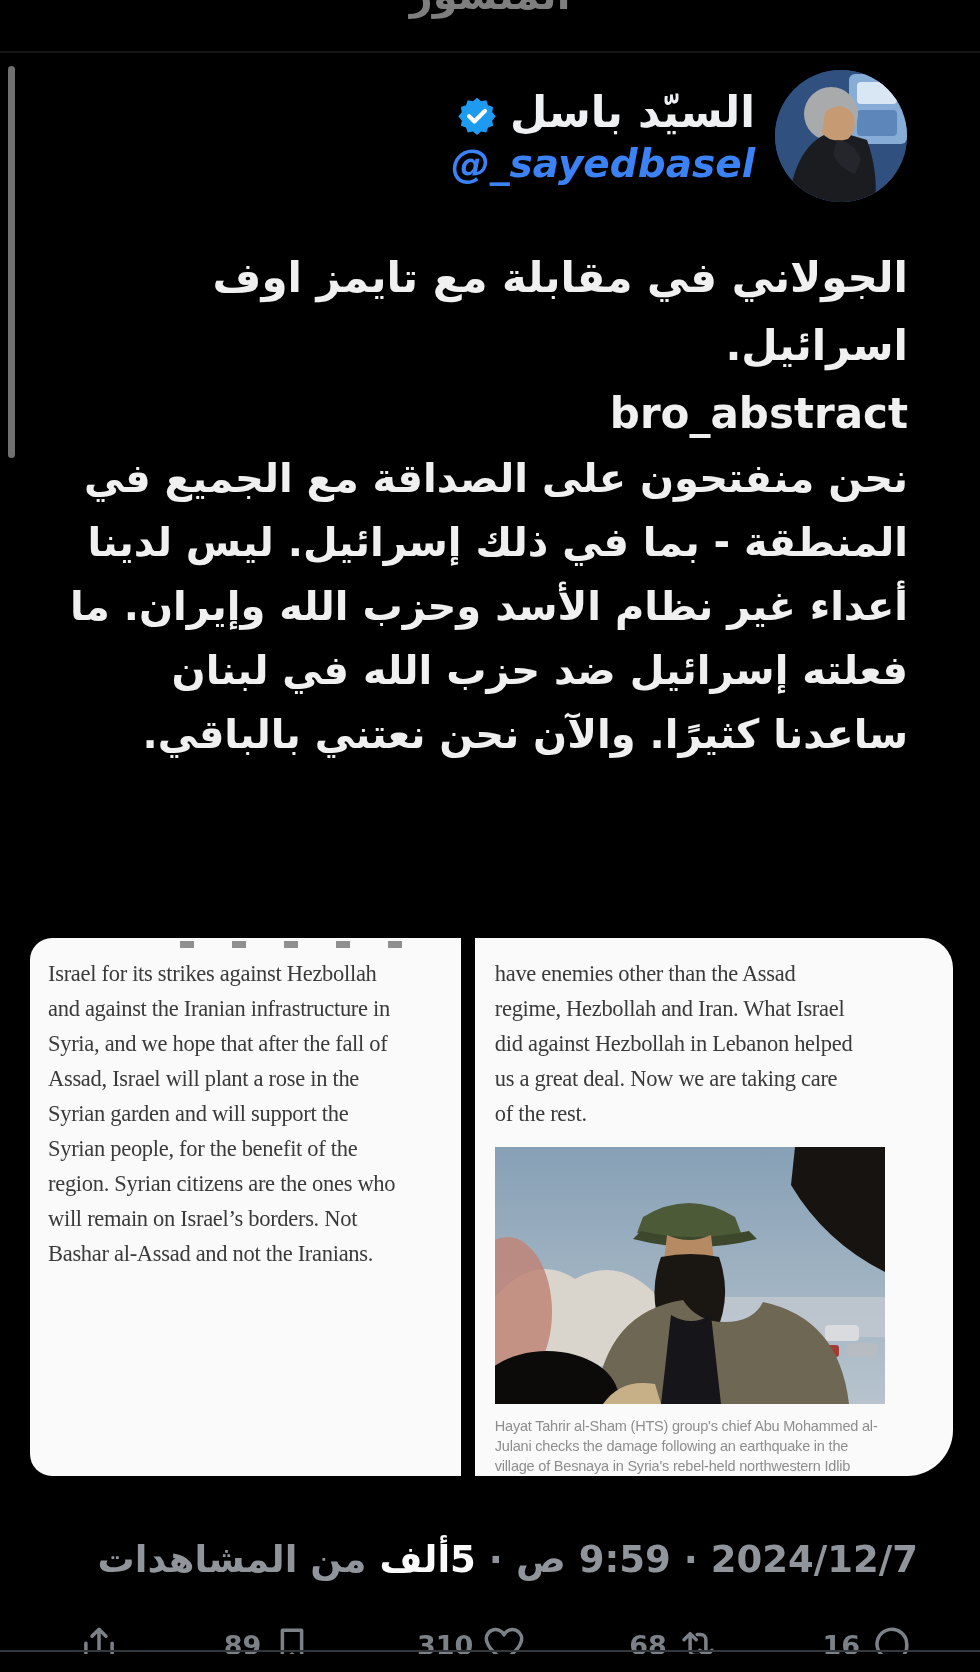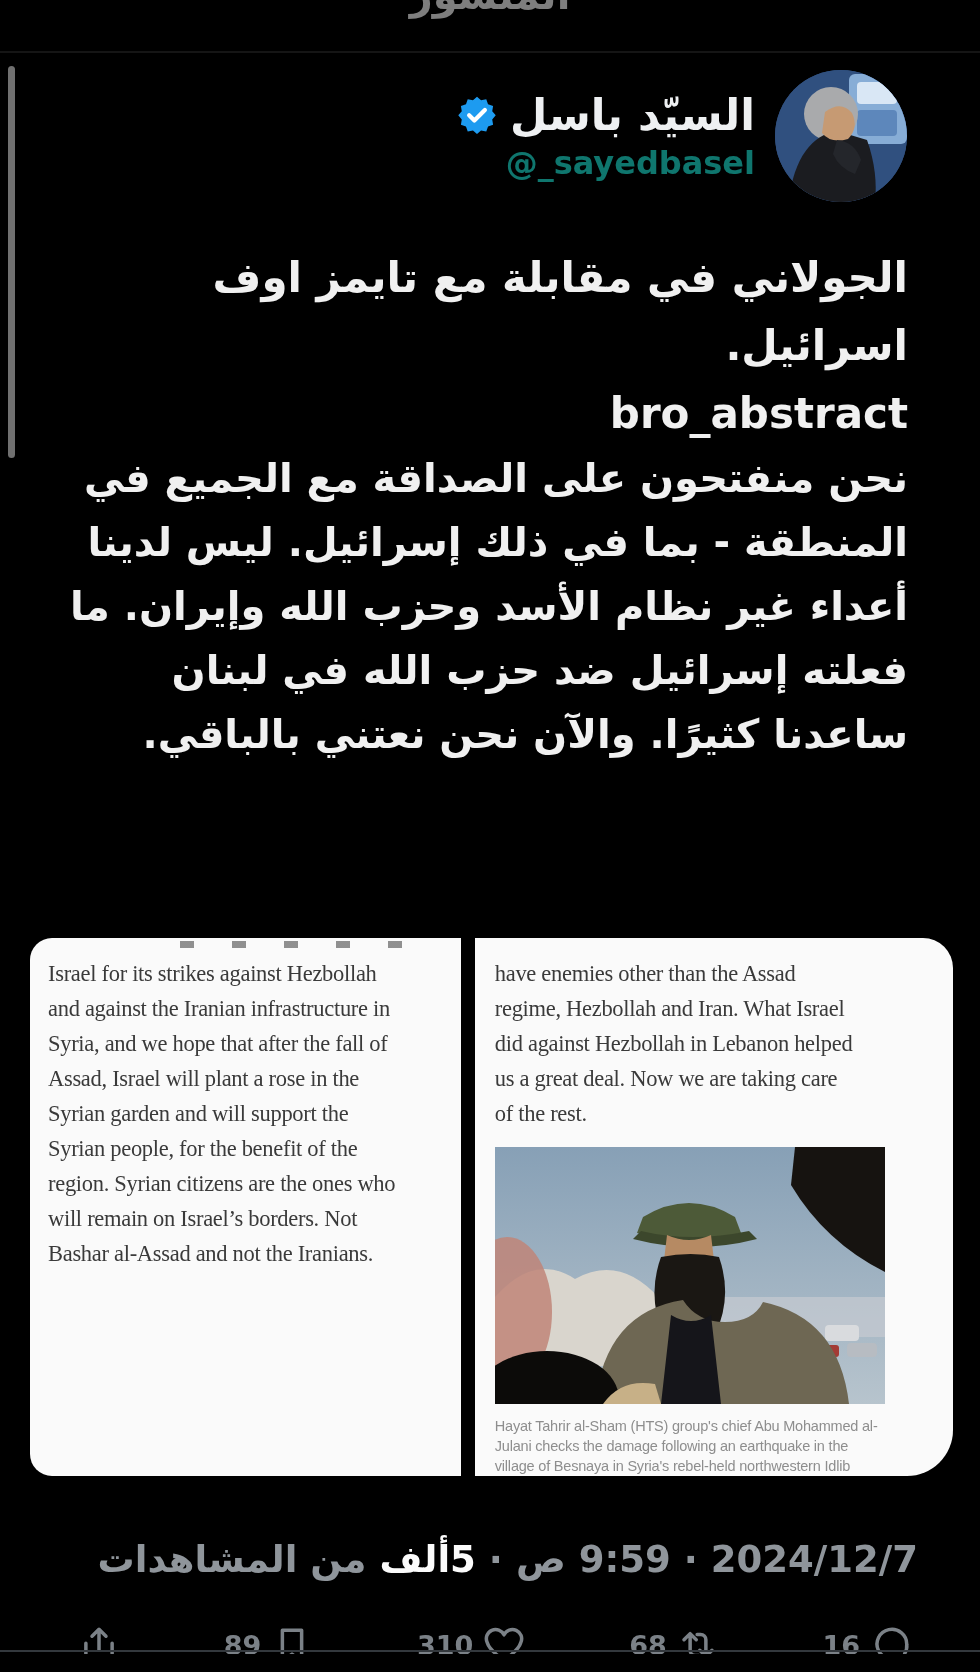--- a/index.html
+++ b/index.html
@@ -14,23 +14,23 @@
 
   
   .scrollbar{position:absolute;left:8px;top:66px;width:7px;height:392px;
              background:#707070;border-radius:4px;}
 
   
   .header{position:absolute;top:70px;right:73px;left:60px;direction:rtl;
           display:flex;align-items:center;gap:20px;}
   .avatar{width:132px;height:132px;border-radius:50%;overflow:hidden;flex:0 0 auto;background:#30507f;}
   .id-block{display:flex;flex-direction:column;align-items:flex-start;gap:4px;}
-  .name-row{display:flex;align-items:center;gap:12px;font-size:43px;font-weight:bold;color:#eef0f2;}
+  .name-row{display:flex;align-items:flex-end;gap:12px;font-size:43px;font-weight:bold;color:#eef0f2;}
   .badge{width:42px;height:42px;flex:0 0 auto;}
-  .handle{font-size:32px;font-weight:600;color:#0f766e;}
+  .handle{font-size:39px;font-weight:600;color:#3b82f6;font-style:italic;}
 
   
   .tweet-primary{position:absolute;top:244px;right:72px;left:48px;direction:rtl;text-align:right;
                  color:#f0f0f0;font-size:42px;font-weight:bold;line-height:1.62;}
   .latin-line{direction:ltr;unicode-bidi:isolate;}
   .tweet-secondary{position:absolute;top:446px;right:72px;left:44px;direction:rtl;text-align:right;
                    color:#f0f0f0;font-size:40px;font-weight:bold;line-height:1.6;}
 
   
   .article{position:absolute;top:938px;left:30px;width:923px;height:538px;display:flex;gap:14px;}

